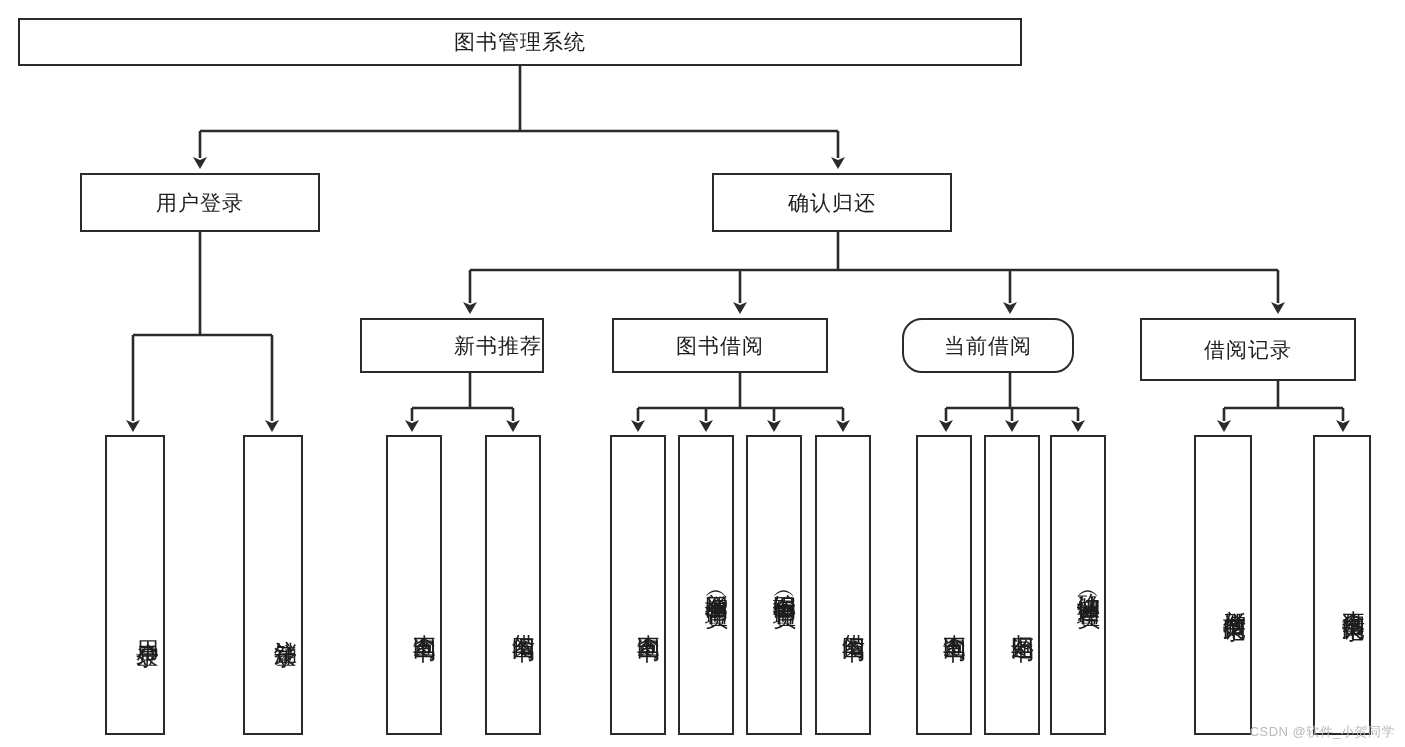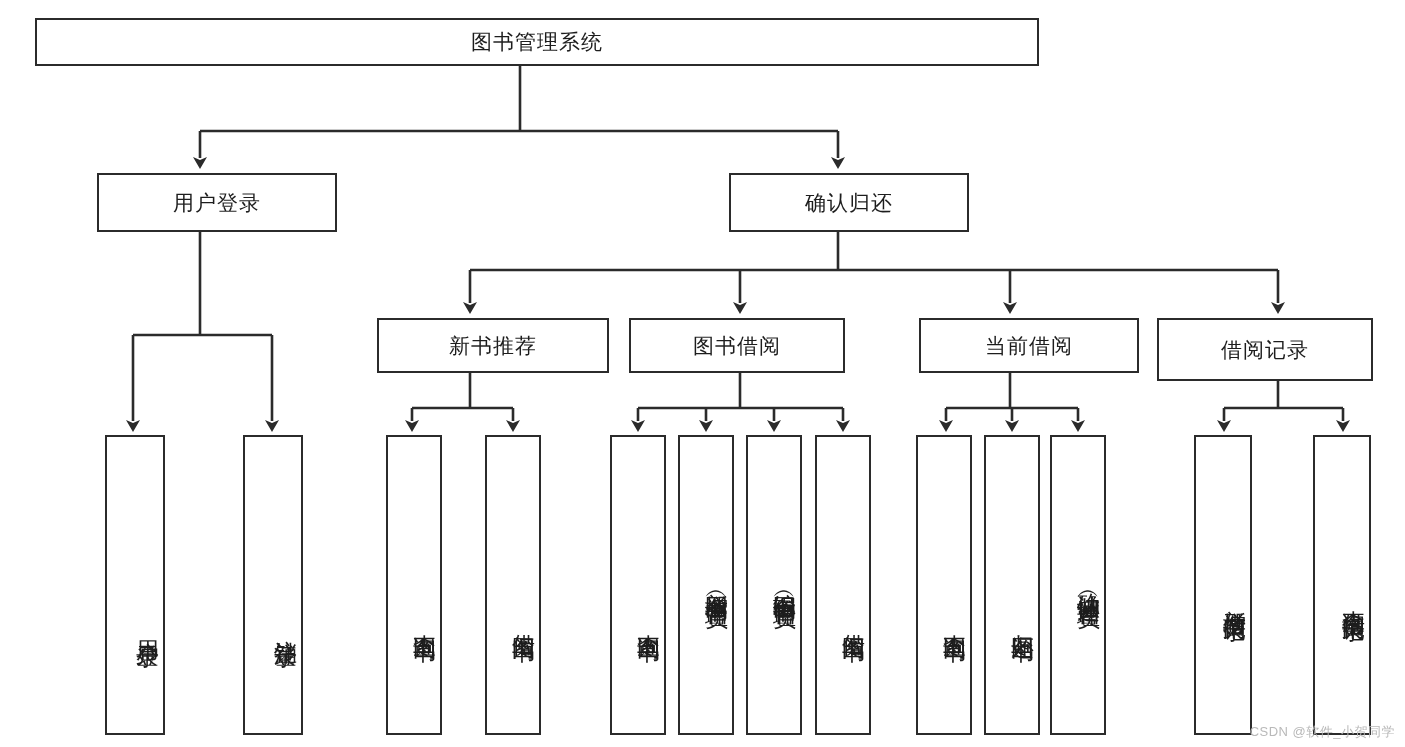--- a/index.html
+++ b/index.html
@@ -31,21 +31,20 @@
     background: #ffffff;
     border: 2px solid #2b2b2b;
     display: flex;
     align-items: center;
     justify-content: center;
     color: #1d1d1d;
   }
   .node.horiz {
     font-size: 21px;
     letter-spacing: 1px;
-    margin-left: 17px;
   }
   .node.vert {
     writing-mode: vertical-rl;
     text-orientation: upright;
     font-size: 23px;
     line-height: 1.32;
     letter-spacing: 2px;
     padding-top: 6px;
     padding-bottom: 6px;
     align-items: flex-start;
@@ -127,27 +126,27 @@
     <span class="node-label">图书管理系统</span>
   </div>
 
   <div class="node horiz" style="left:80px; top:173px; width:240px; height:59px;">
     <span class="node-label">用户登录</span>
   </div>
   <div class="node horiz" style="left:712px; top:173px; width:240px; height:59px;">
     <span class="node-label">确认归还</span>
   </div>
 
-  <div class="node horiz" style="left:360px; top:318px; width:232px; height:55px;">
+  <div class="node horiz" style="left:360px; top:318px; width:184px; height:55px;justify-content:flex-end;">
     <span class="node-label">新书推荐</span>
   </div>
   <div class="node horiz" style="left:612px; top:318px; width:216px; height:55px;">
     <span class="node-label">图书借阅</span>
   </div>
-  <div class="node horiz" style="left:902px; top:318px; width:220px; height:55px;">
+  <div class="node horiz" style="left:902px; top:318px; width:172px; height:55px;border-radius:20px;">
     <span class="node-label">当前借阅</span>
   </div>
   <div class="node horiz" style="left:1140px; top:318px; width:216px; height:63px;">
     <span class="node-label">借阅记录</span>
   </div>
 
   <div class="node vert" style="left:105px; top:435px; width:60px; height:300px; padding-top:88px;">
     <span class="node-label">用户登录</span>
   </div>
   <div class="node vert" style="left:243px; top:435px; width:60px; height:300px; padding-top:88px;">

